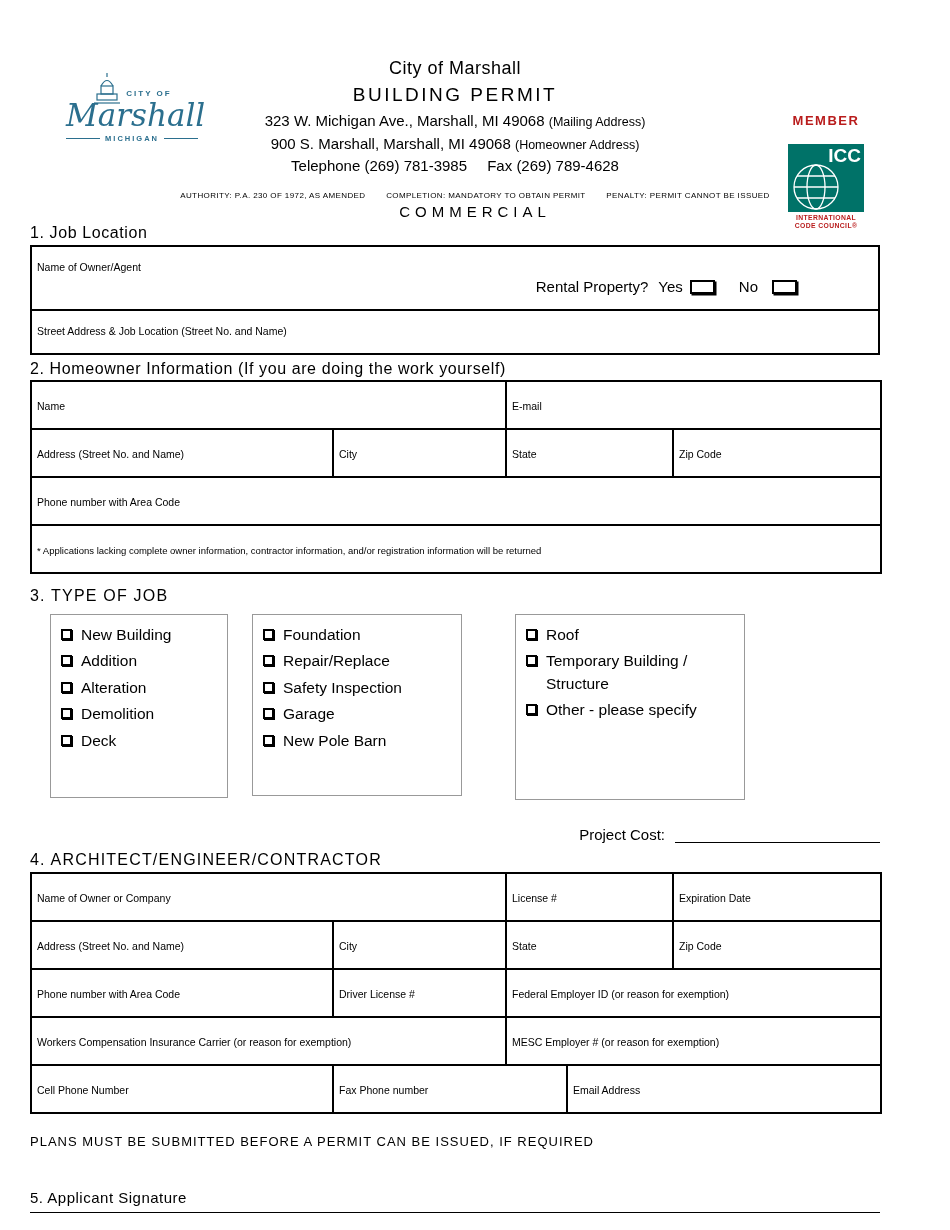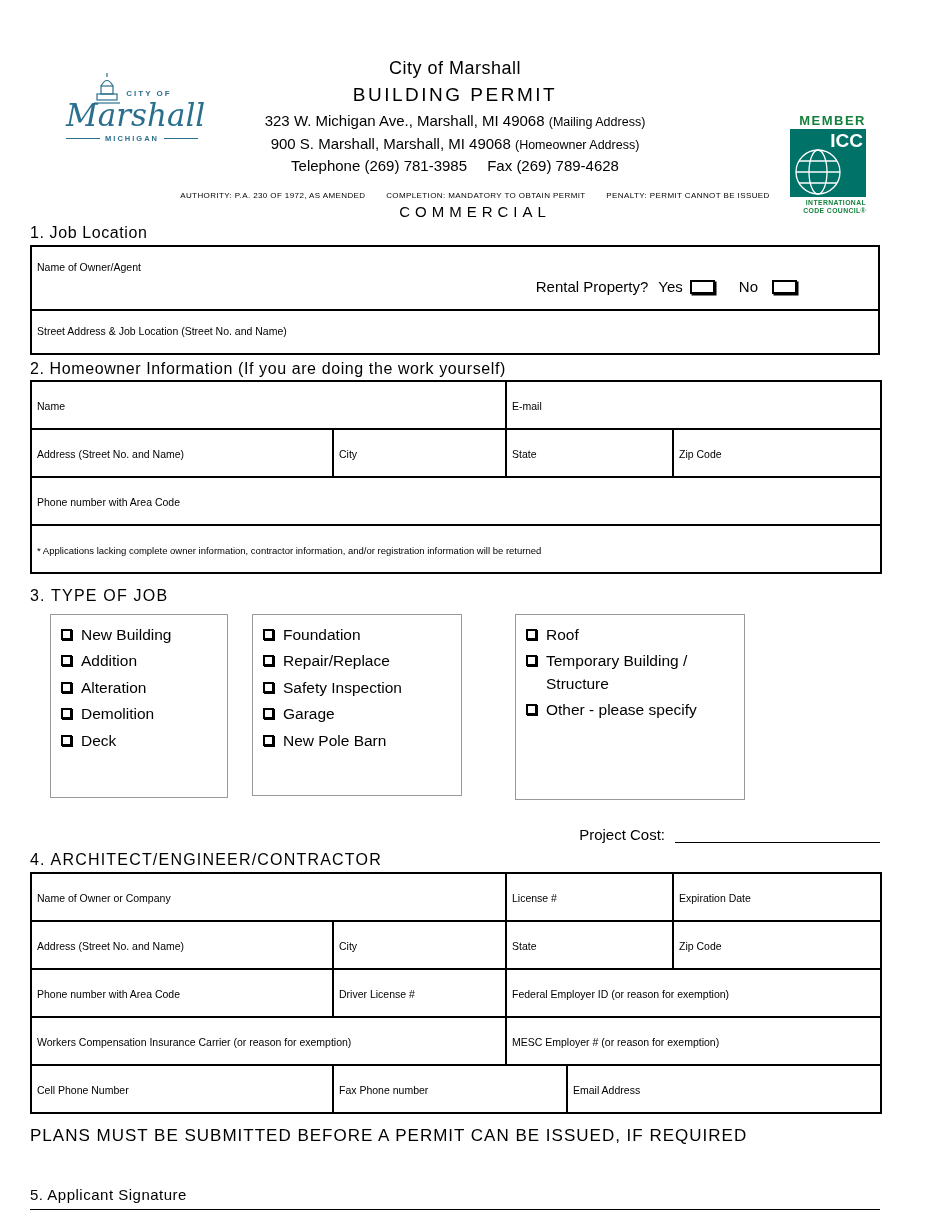--- a/index.html
+++ b/index.html
@@ -19,23 +19,23 @@
   .m-state { font-size:7.5px; font-weight:bold; letter-spacing:2px; }
 
   .header-center { position:absolute; left:160px; top:58px; width:590px; text-align:center; }
   .h-title1 { font-size:18px; letter-spacing:0.5px; }
   .h-title2 { font-size:19px; letter-spacing:2.5px; margin-top:5px; }
   .h-addr { font-size:15px; margin-top:6px; }
   .h-addr .paren { font-size:12.5px; }
   .h-phone { font-size:15px; margin-top:5px; }
   .h-phone .fax { margin-left:16px; }
 
-  .icc-logo { position:absolute; left:786px; top:113px; width:80px; color:#15803d; text-align:right; }
+  .icc-logo { position:absolute; left:786px; top:113px; width:80px; color:#b91c1c; text-align:center; }
   .icc-member { font-size:13px; font-weight:bold; letter-spacing:1.5px; }
-  .icc-box { margin-top:1px; line-height:0; }
+  .icc-box { margin-top:16px; line-height:0; }
   .icc-sub { font-size:6.8px; font-weight:bold; letter-spacing:0.4px; line-height:1.25; margin-top:2px; }
 
   .authority { position:absolute; left:0; width:100%; top:191px; text-align:center; font-size:8px; letter-spacing:0.4px; white-space:nowrap; }
   .authority span { margin:0 9px; }
   .commercial { position:absolute; left:0; width:100%; top:203px; text-align:center; font-size:15px; letter-spacing:5px; }
 
   
   .content { padding-left:30px; padding-right:70px; }
   .sec-title { font-size:16px; letter-spacing:0.6px; }
   .caps { letter-spacing:1.2px; }
@@ -74,21 +74,21 @@
 
   .project-cost { display:flex; justify-content:flex-end; align-items:flex-end; margin-top:26px; }
   .pc-label { font-size:15px; margin-right:10px; }
   .pc-line { width:205px; height:16px; border-bottom:1.6px solid #000; }
 
   .sec4-title { margin-top:8px; }
   table.t4 { margin-top:3px; }
   .t4-r { height:36px; }
   .t4-r5 { height:40px; }
 
-  .plans-note { margin-top:12px; font-size:17px; letter-spacing:1px; }
+  .plans-note { margin-top:20px; font-size:13px; letter-spacing:1px; }
 
   .sec5-title { margin-top:40px; font-size:15px; letter-spacing:0.5px; border-bottom:1.6px solid #000; padding-bottom:6px; width:850px; }
   .sig-line { border-bottom:1.6px solid #000; margin-top:40px; width:850px; }
   .sig-labels { position:relative; height:20px; margin-top:5px; font-size:14.5px; width:850px; }
   .sig-labels .l-print { position:absolute; left:2px; }
   .sig-labels .l-sig { position:absolute; left:289px;text-align:right; }
   .sig-labels .l-date { position:absolute; left:650px; }
 </style>
 </head>
 <body>

